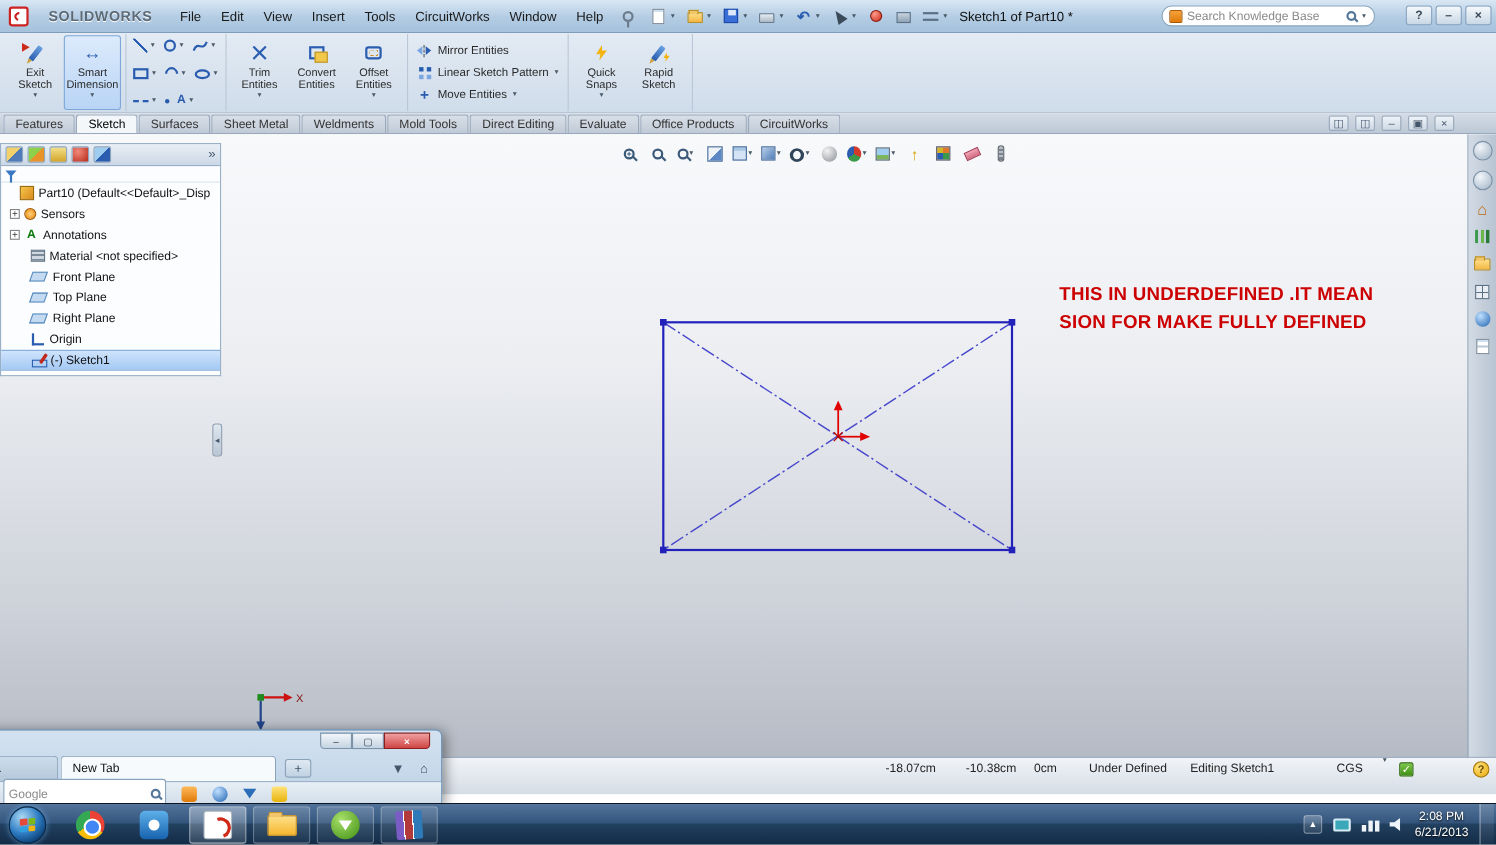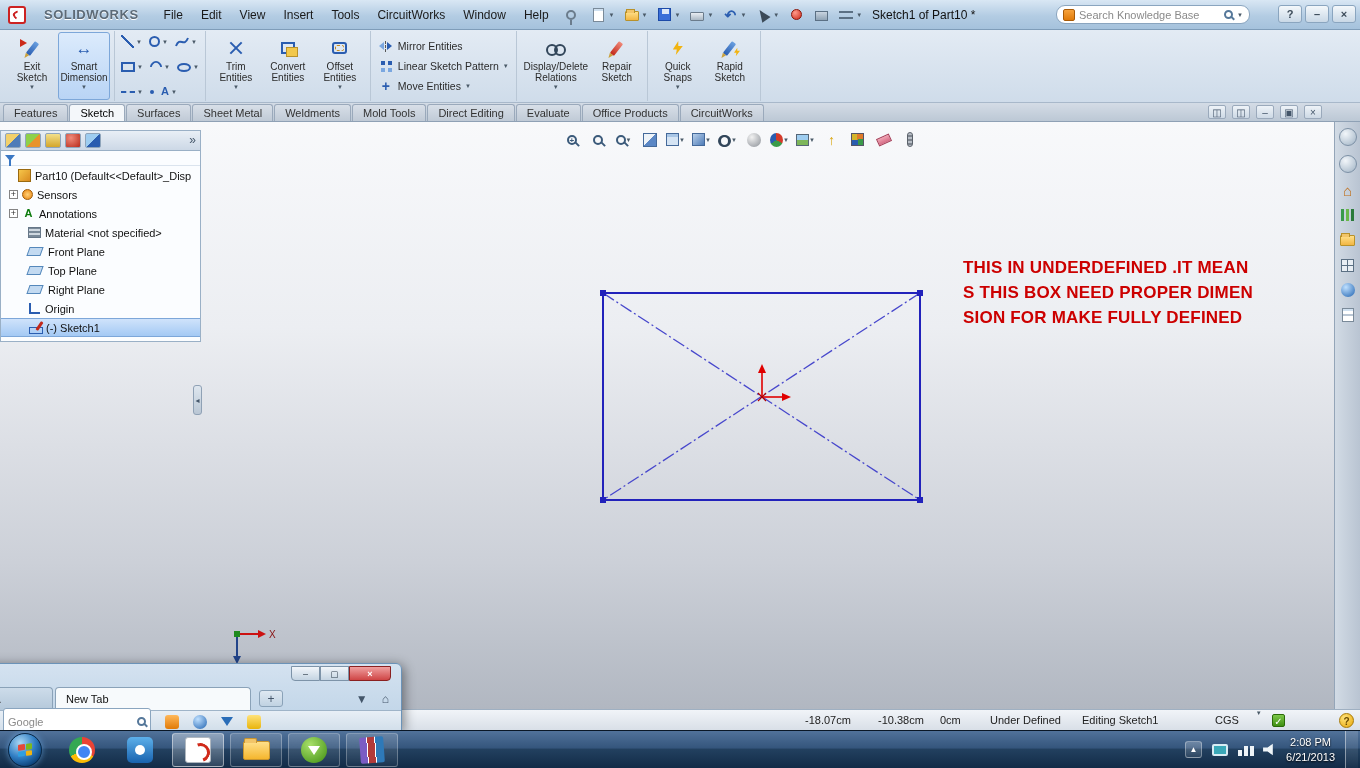--- a/index.html
+++ b/index.html
@@ -162,21 +162,21 @@
   .tp-nav{width:18px;height:18px;border-radius:50%;background:radial-gradient(circle at 35% 30%,#f2f6fa,#9fb2c4);border:1px solid #7d91a6}
   .tp-ic{width:17px;height:16px;display:flex;align-items:center;justify-content:center}
   .tp-home{font-size:15px;color:#c06a10;font-weight:bold;line-height:1}
   .tp-chart{width:13px;height:12px;background:linear-gradient(to right,#3a9a4a 0 3px,transparent 3px 5px,#6ab84a 5px 8px,transparent 8px 10px,#2a7a3a 10px 13px)}
   .tp-folder{width:15px;height:11px;background:linear-gradient(#ffe08a,#f2b643);border:1px solid #b8912a;border-radius:1px;position:relative}
   .tp-folder::before{content:'';position:absolute;top:-3px;left:0;width:7px;height:3px;background:#f2c569;border:1px solid #b8912a;border-bottom:none}
   .tp-grid{width:13px;height:13px;border:1px solid #5b7084;background:linear-gradient(to right,transparent 0 5px,#5b7084 5px 6px,transparent 6px),linear-gradient(to bottom,transparent 0 5px,#5b7084 5px 6px,transparent 6px),#e8eef4}
   .tp-doc{width:12px;height:14px;background:#fff;border:1px solid #7a8a99;box-shadow:inset 0 2px 0 #cfe0f0,inset 0 5px 0 #fff,inset 0 7px 0 #b9c6d4}
 
   
-  .statusbar{position:absolute;top:709px;left:0;width:1360px;height:24px;background:linear-gradient(#f1f4f8,#d5dce5);border-top:1px solid #9fb0c2;font-size:11px;color:#222}
+  .statusbar{position:absolute;top:688px;left:0;width:1360px;height:34px;background:linear-gradient(#f1f4f8,#d5dce5);border-top:1px solid #9fb0c2;font-size:11px;color:#222}
   .sb-item{position:absolute;top:0;line-height:21px}
   .sb-cgs{display:flex;align-items:flex-start;gap:17px}
   .green-check{width:13px;height:13px;background:linear-gradient(#7dc84a,#3f8f12);border:1px solid #2a6a08;border-radius:2px;color:#fff;font-size:10px;line-height:13px;text-align:center}
   .quick-tip{width:15px;height:15px;border-radius:50%;background:radial-gradient(circle at 35% 30%,#ffe27a,#e8a80c);border:1px solid #a87a06;color:#6a4a00;font-size:10px;font-weight:bold;text-align:center;line-height:15px}
 
   
   .browser{position:absolute;left:-62px;top:663px;width:464px;height:68px;z-index:5;border-radius:6px 6px 0 0;background:linear-gradient(#d4e2f0,#bcd2e6);border:1px solid #6b93b8;box-shadow:2px 2px 12px rgba(0,0,0,.45)}
   .b-caption{position:absolute;top:2px;right:10px;display:flex}
   .b-btn{width:29px;height:15px;display:flex;align-items:center;justify-content:center;font-size:9px;color:#2b3a48;background:linear-gradient(#f2f6fa,#c4d4e2);border:1px solid #7d93a8}
   .b-btn:first-child{border-radius:0 0 0 4px}
@@ -421,35 +421,20 @@
         <span>Linear Sketch Pattern</span>
         <span class="caret">▼</span>
       </div>
       <div class="rb-row">
         <span class="rbi-sm glyph-ic">+</span>
         <span>Move Entities</span>
         <span class="caret">▼</span>
       </div>
     </div>
 
-    <div class="rb-group">
-      <div class="rb-big rb-wide">
-        <span class="rbi">
-            <span class="glasses"></span>
-          </span>
-        <span class="rb-label">Display/Delete Relations</span>
-        <span class="caret">▼</span>
-      </div>
-      <div class="rb-big">
-        <span class="rbi">
-            <span class="pencil red"></span>
-          </span>
-        <span class="rb-label">Repair Sketch</span>
-      </div>
-    </div>
 
     <div class="rb-group">
       <div class="rb-big">
         <span class="rbi">
             <span class="bolt-y"></span>
           </span>
         <span class="rb-label">Quick Snaps</span>
         <span class="caret">▼</span>
       </div>
       <div class="rb-big">
@@ -550,21 +535,20 @@
       <span class="hud-ic">
           <span class="eraser"></span>
         </span>
       <span class="hud-ic">
           <span class="screw"></span>
         </span>
     </div>
 
     <div class="annotation">
       <div>THIS IN UNDERDEFINED .IT MEAN</div>
-      <div>S THIS BOX NEED PROPER DIMEN</div>
       <div>SION  FOR MAKE FULLY DEFINED</div>
     </div>
 
     <svg class="triad-svg" width="52" height="42">
       <rect x="7" y="6" width="6" height="6" fill="#1f8a1f"></rect>
       <line x1="13" y1="9" x2="32" y2="9" stroke="#cc1111" stroke-width="2"></line>
       <polygon points="39,9 31,5 31,13" fill="#cc1111"></polygon>
       <line x1="10" y1="12" x2="10" y2="32" stroke="#22448a" stroke-width="2"></line>
       <polygon points="10,39 6,31 14,31" fill="#22448a"></polygon>
       <text x="42" y="13" font-size="10" fill="#881111">X</text>

